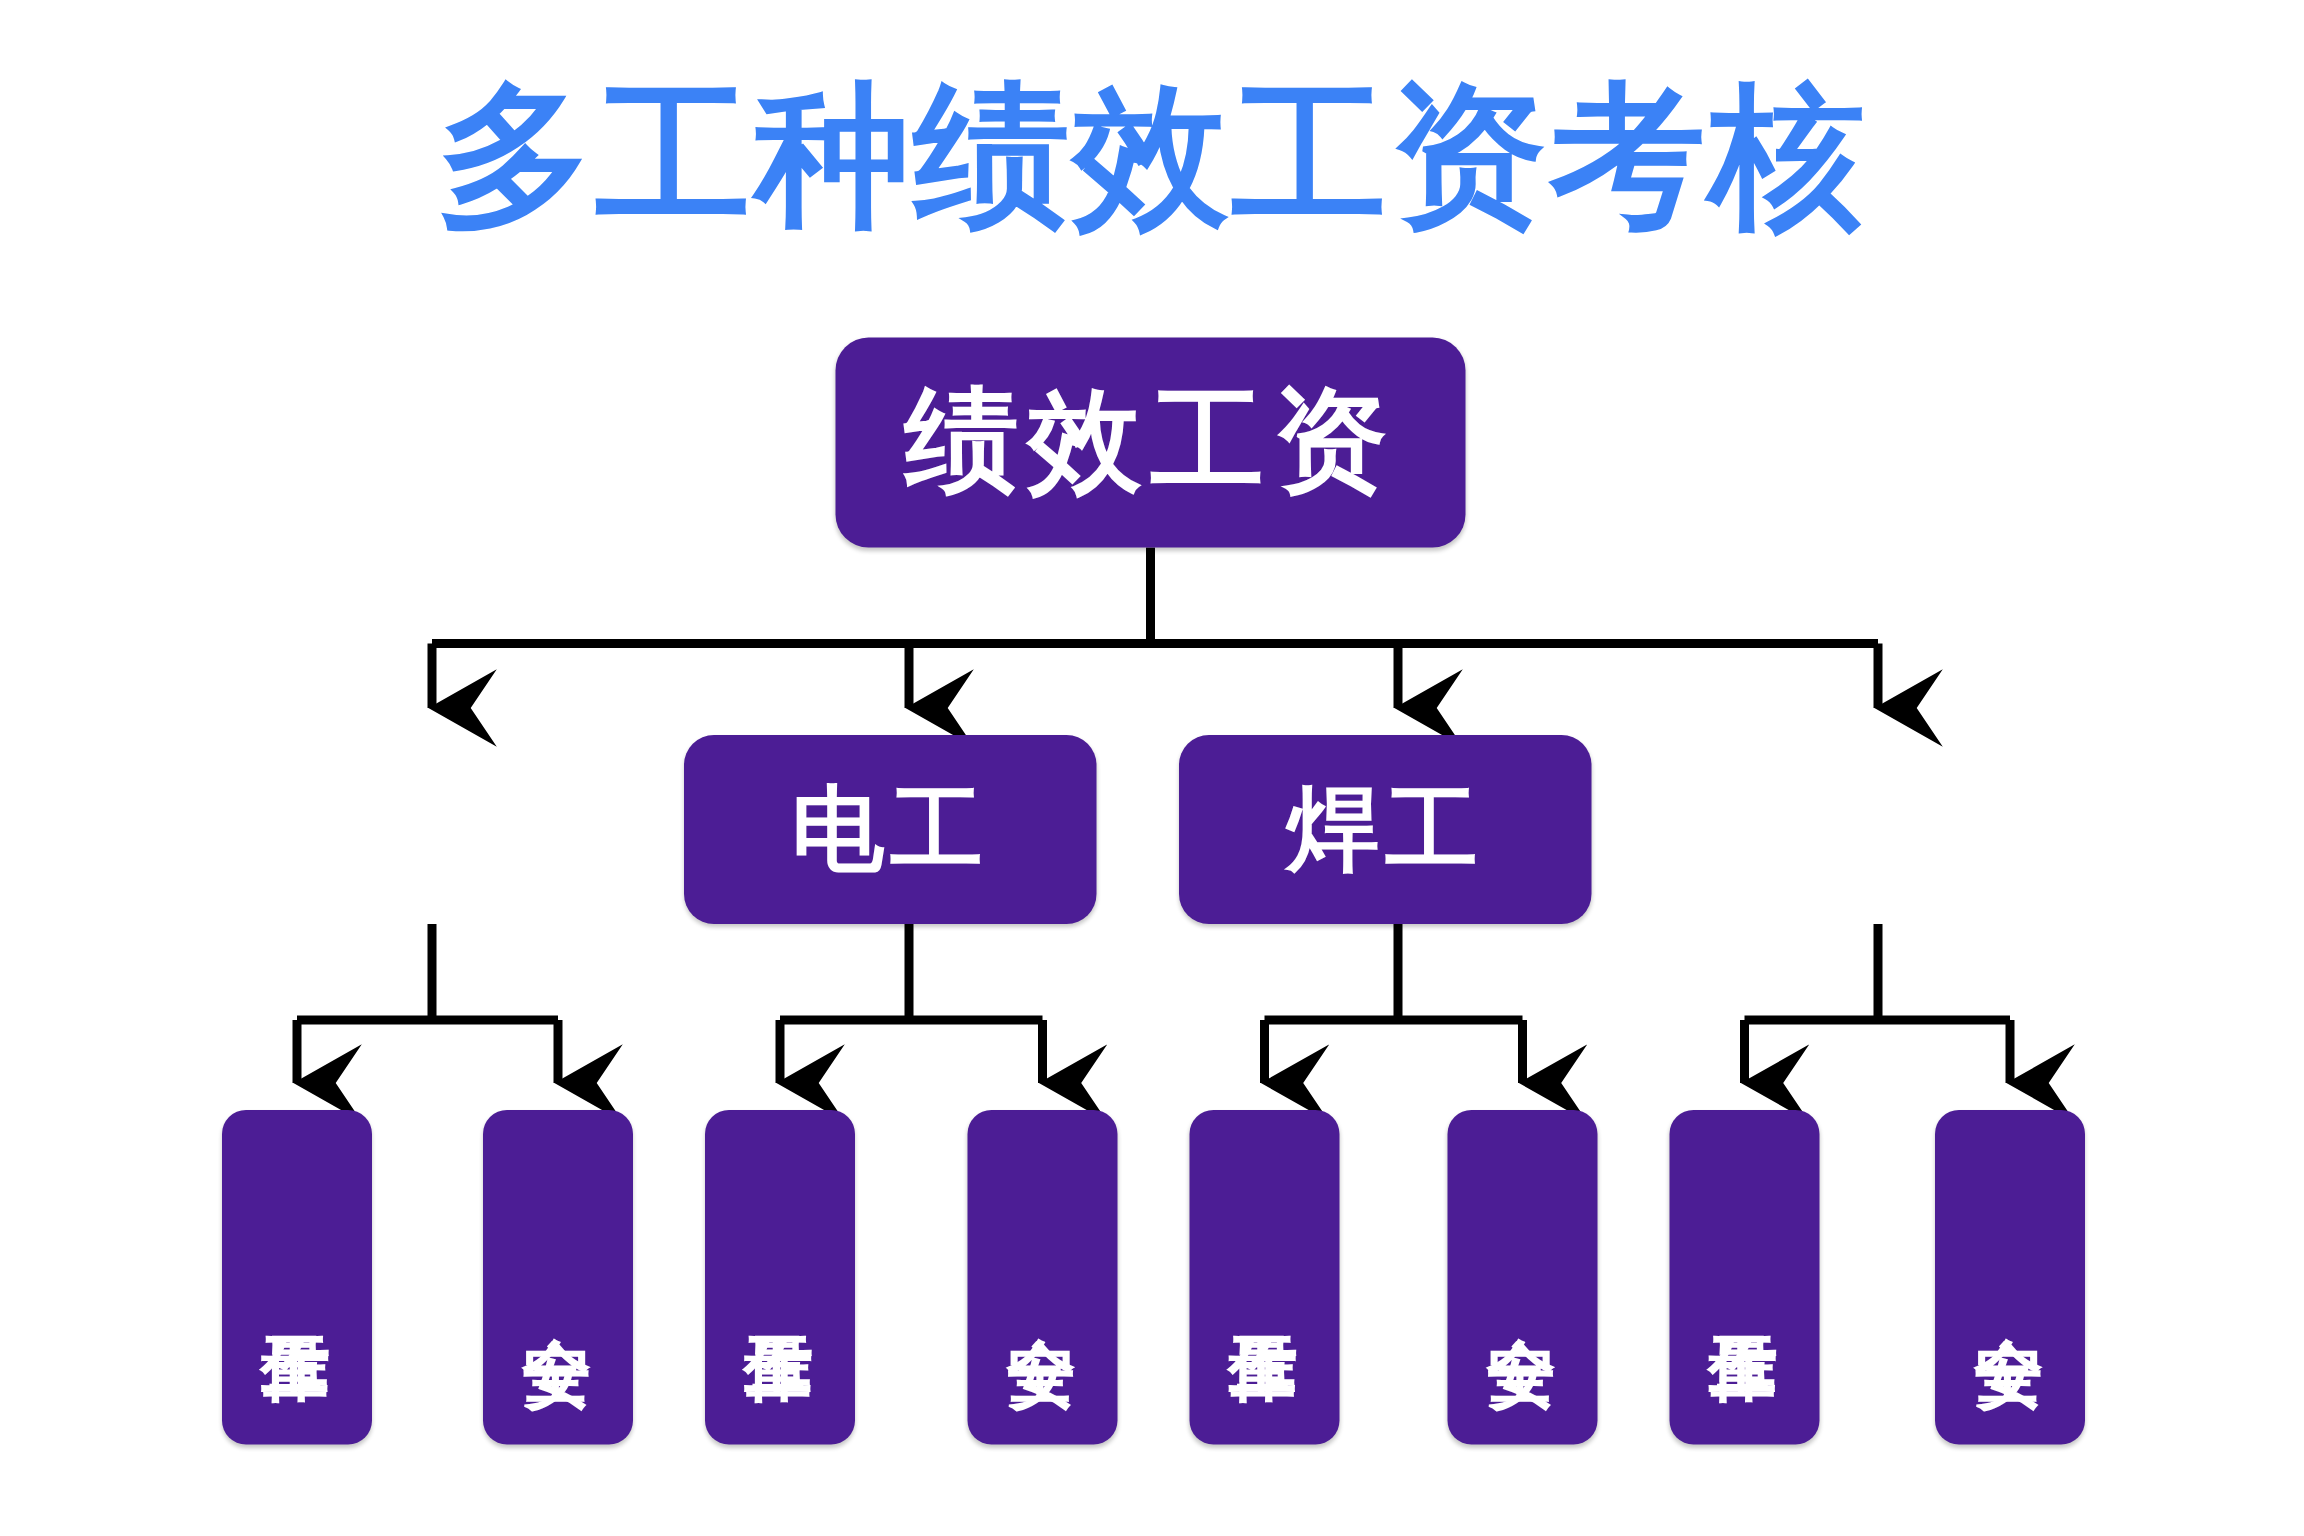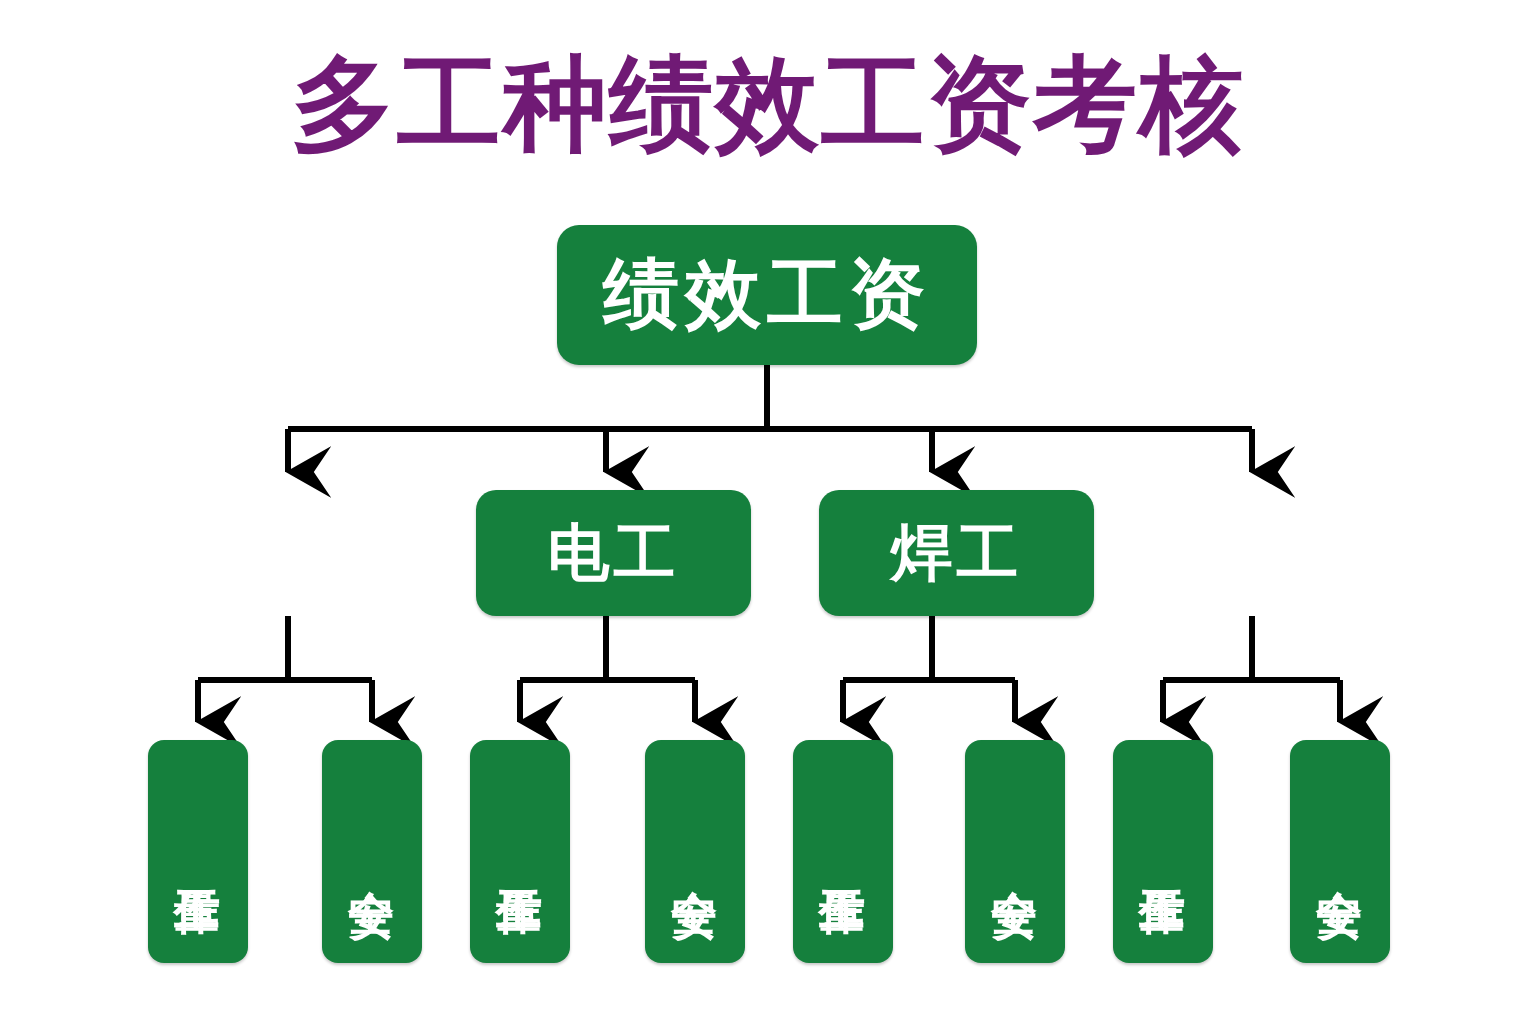--- a/index.html
+++ b/index.html
@@ -27,40 +27,40 @@
   
   .page-title {
     position: absolute;
     left: 0;
     top: 44px;
     width: 1536px;
     text-align: center;
     font-size: 104px;
     line-height: 120px;
     font-weight: 700;
-    color: #701a75;
+    color: #3b82f6;
     letter-spacing: 2px;
     white-space: nowrap;
   }
 
   
   .connector-layer {
     position: absolute;
     left: 0;
     top: 0;
     width: 1536px;
     height: 1024px;
     pointer-events: none;
   }
 
   
   .node {
     position: absolute;
     box-sizing: border-box;
-    background: #15803d;
+    background: #4c1d95;
     color: #ffffff;
     display: flex;
     align-items: center;
     justify-content: center;
     font-weight: 700;
     text-align: center;
     box-shadow: 0 2px 3px rgba(0,0,0,0.22);
   }
 
   .node-root {
@@ -75,22 +75,22 @@
 
   .node-trade {
     top: 490px;
     width: 275px;
     height: 126px;
     border-radius: 20px;
     font-size: 62px;
     letter-spacing: 4px;
   }
   .node-trade.pos-0 { left: 150px; }
-  .node-trade.pos-1 { left: 476px; }
-  .node-trade.pos-2 { left: 819px; }
+  .node-trade.pos-1 { left: 456px; }
+  .node-trade.pos-2 { left: 786px; }
   .node-trade.pos-3 { left: 1115px; }
   .node-trade.wide  { font-size: 58px; letter-spacing: 2px; }
 
   .node-leaf {
     top: 740px;
     width: 100px;
     height: 223px;
     border-radius: 16px;
     font-size: 46px;
     line-height: 62px;

